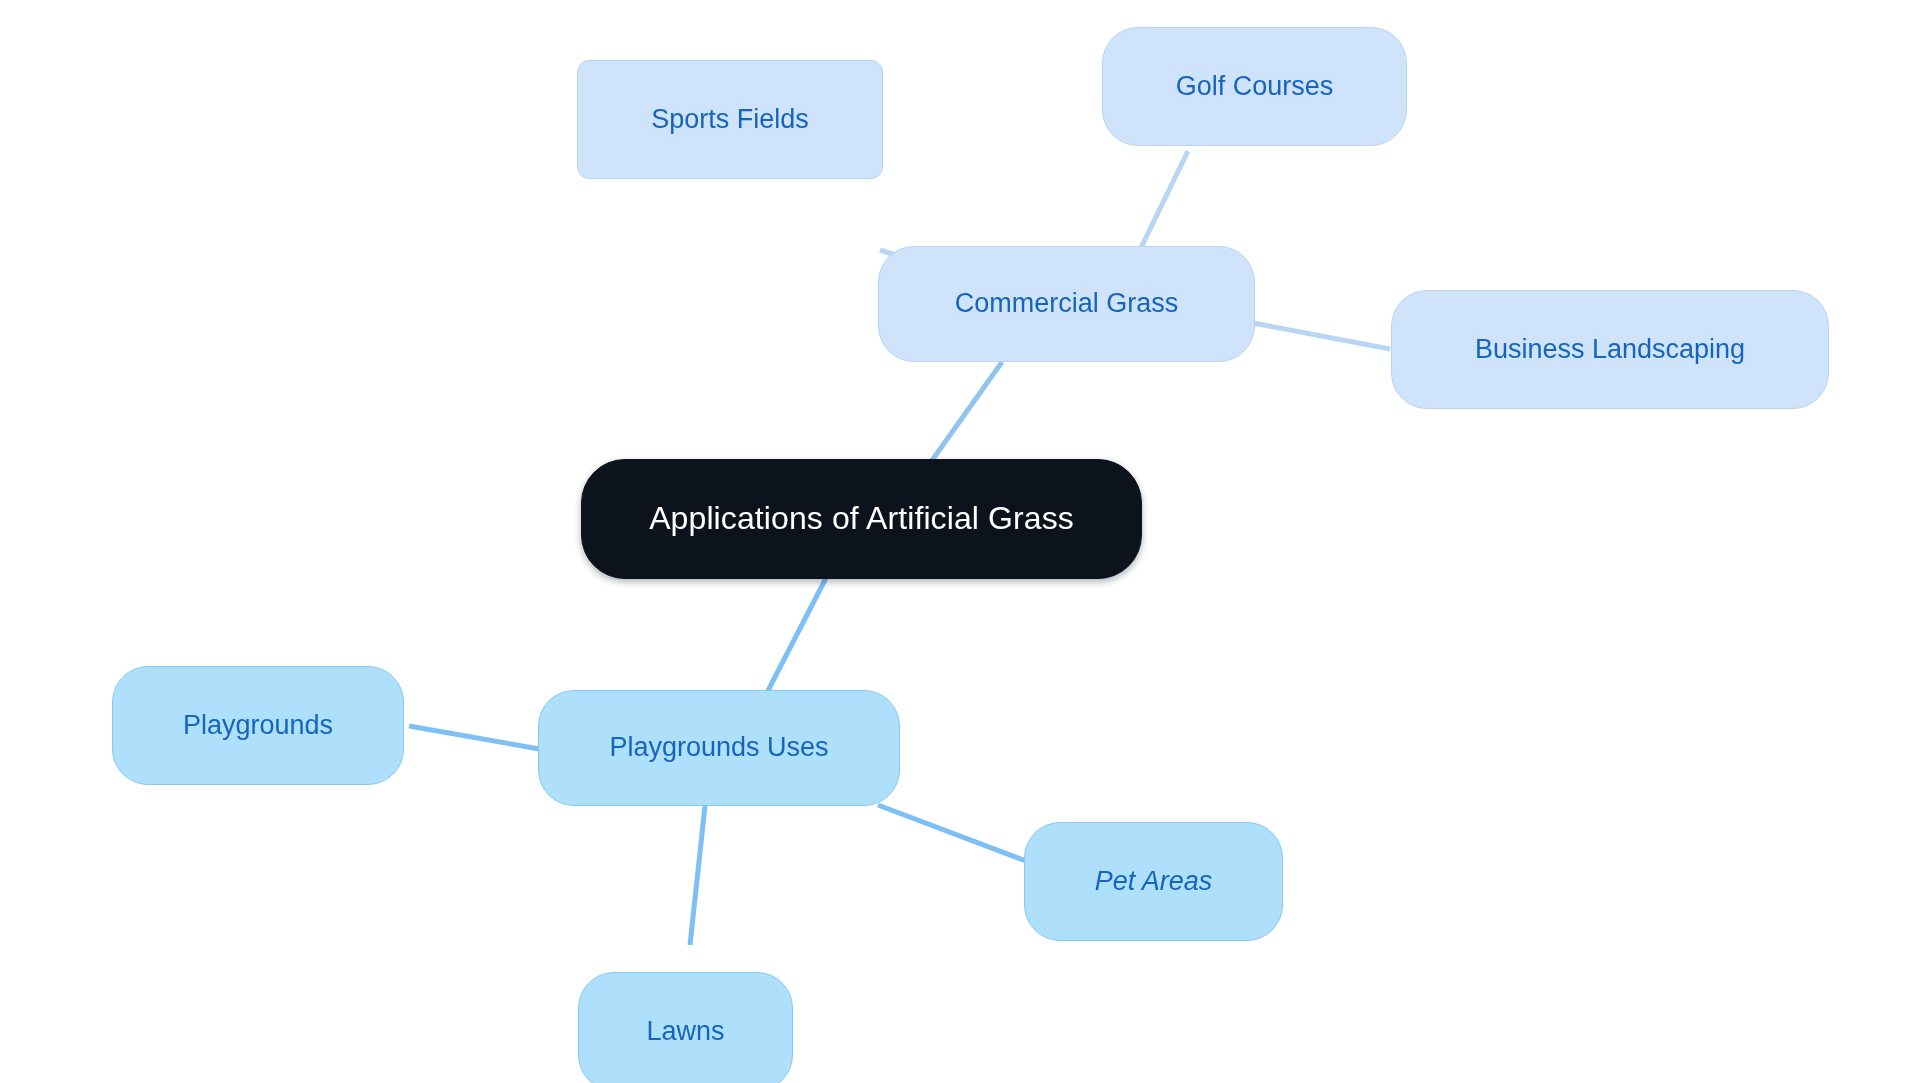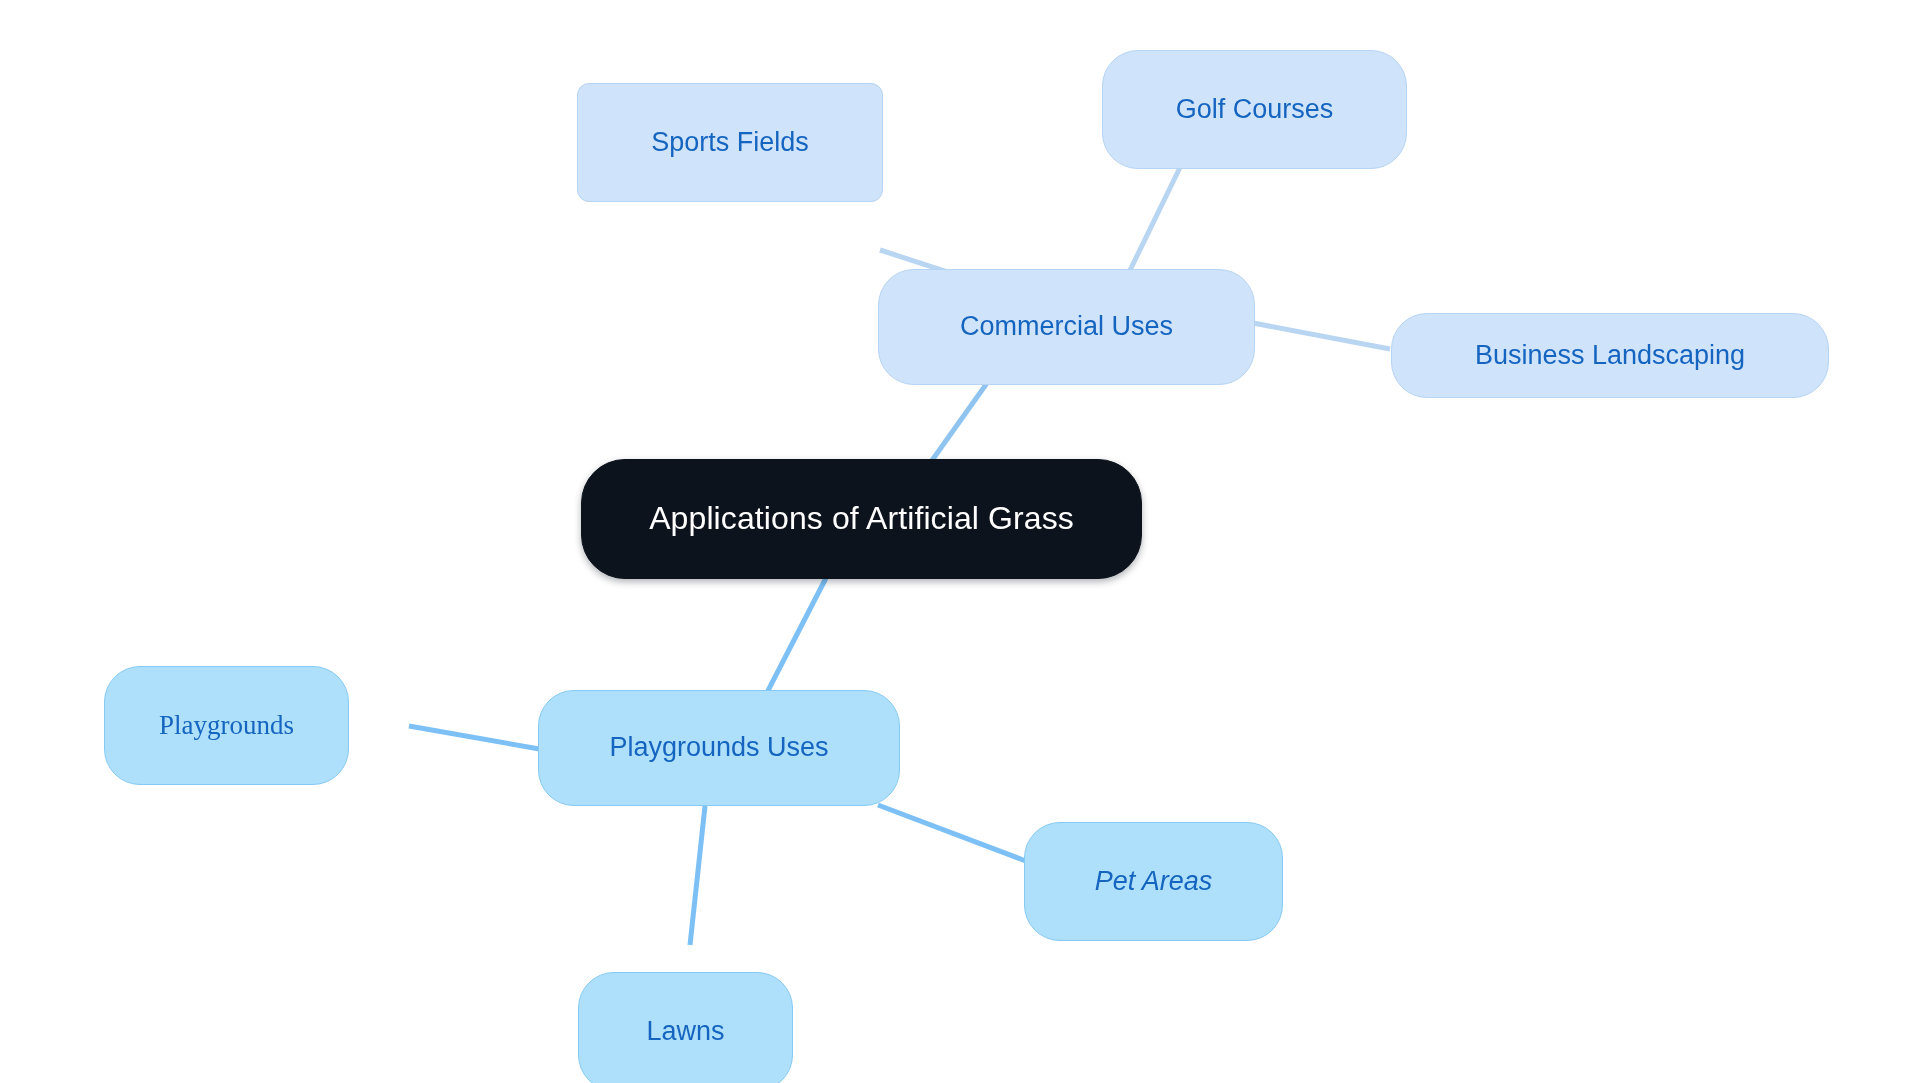--- a/index.html
+++ b/index.html
@@ -58,21 +58,20 @@
     box-shadow: 0 3px 7px rgba(15, 22, 33, 0.32);
   }
 
   
   .node-commercial-branch {
     background: #cfe3fa;
     border-color: #b6d4f4;
     color: #1565c0;
     border-radius: 36px;
     font-size: 27px;
-    margin-top: 23px;
   }
 
   
   .node-residential-branch {
     background: #aee0fb;
     border-color: #86c9f4;
     color: #1565c0;
     border-radius: 36px;
     font-size: 27px;
   }
@@ -99,40 +98,40 @@
     <line x1="878" y1="805" x2="1026" y2="861" stroke="#7cc0f5" stroke-width="5" stroke-linecap="butt"></line>
 
     <line x1="705" y1="806" x2="690" y2="945" stroke="#7cc0f5" stroke-width="5" stroke-linecap="butt"></line>
   </svg>
 
   <div class="mm-node node-root" style="left:581px; top:459px; width:561px; height:120px;">
     <span class="mm-label">Applications of Artificial Grass</span>
   </div>
 
   <div class="mm-node node-commercial-branch" style="left:878px; top:246px; width:377px; height:116px;">
-    <span class="mm-label">Commercial Uses</span>
+    <span class="mm-label">Commercial Grass</span>
   </div>
 
   <div class="mm-node node-commercial-branch" style="left:577px; top:60px; width:306px; height:119px;border-radius:12px;">
     <span class="mm-label">Sports Fields</span>
   </div>
 
   <div class="mm-node node-commercial-branch" style="left:1102px; top:27px; width:305px; height:119px;">
     <span class="mm-label">Golf Courses</span>
   </div>
 
-  <div class="mm-node node-commercial-branch" style="left:1391px; top:290px; width:438px; height:85px;">
+  <div class="mm-node node-commercial-branch" style="left:1391px; top:290px; width:438px; height:119px;">
     <span class="mm-label">Business Landscaping</span>
   </div>
 
   <div class="mm-node node-residential-branch" style="left:538px; top:690px; width:362px; height:116px;">
     <span class="mm-label">Playgrounds Uses</span>
   </div>
 
-  <div class="mm-node node-residential-branch" style="left:104px; top:666px; width:245px; height:119px;font-family:Liberation Serif, serif;">
+  <div class="mm-node node-residential-branch" style="left:112px; top:666px; width:292px; height:119px;">
     <span class="mm-label">Playgrounds</span>
   </div>
 
   <div class="mm-node node-residential-branch" style="left:1024px; top:822px; width:259px; height:119px;font-style:italic;">
     <span class="mm-label">Pet Areas</span>
   </div>
 
   <div class="mm-node node-residential-branch" style="left:578px; top:972px; width:215px; height:119px;">
     <span class="mm-label">Lawns</span>
   </div>

